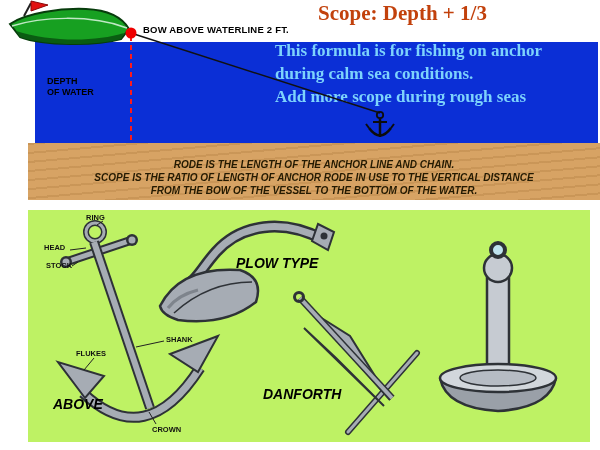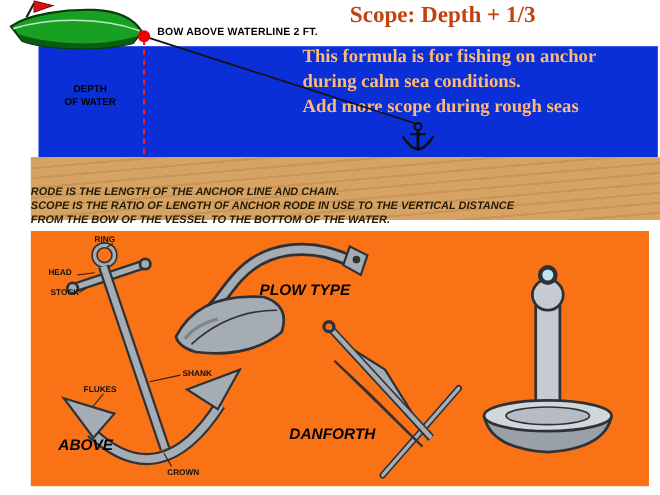--- a/index.html
+++ b/index.html
@@ -13,43 +13,43 @@
   }
   .bow-label {
     position:absolute; left:143px; top:24px;
     font-size:9.5px; font-weight:bold; color:#000; letter-spacing:0.2px;
   }
   .water {
     position:absolute; left:35px; top:42px; width:563px; height:101px;
     background:#0b2fd6;
   }
   .depth-label {
-    position:absolute; left:12px; top:34px; width:70px; text-align:center;
+    position:absolute; left:12px; top:34px; width:70px; 
     font-size:9px; font-weight:bold; color:#000; line-height:11px;
   }
   .note {
     position:absolute; left:240px; top:-3px;
     font-family:"Liberation Serif", serif; font-weight:bold; font-size:17px;
-    color:#fdba74; line-height:23px; white-space:nowrap;
+    color:#7dd3fc; line-height:23px; white-space:nowrap;
   }
   .seabed {
     position:absolute; left:28px; top:143px; width:572px; height:57px;
     background:#d7a364;
     background-image:repeating-linear-gradient(175deg, rgba(140,90,30,0.18) 0 2px, transparent 2px 9px);
   }
   .seabed-text {
-    padding-top:25px; text-align:left;
+    padding-top:15px; text-align:center;
     font-style:italic; font-weight:bold; font-size:10px; line-height:13px; color:#241a02;
   }
   .top-overlay {
     position:absolute; left:0; top:0; width:600px; height:210px; pointer-events:none;
   }
   .panel {
     position:absolute; left:28px; top:210px; width:562px; height:232px;
-    background:#f97316;
+    background:#bef264;
   }
   .panel-art { position:absolute; left:0; top:0; width:562px; height:232px; }
   .part-label {
     position:absolute; font-size:7.5px; font-weight:bold; color:#111; white-space:nowrap;
   }
   .type-label {
     position:absolute; font-size:14px; font-weight:bold; font-style:italic; color:#000; white-space:nowrap;
   }
 </style>
 </head>

